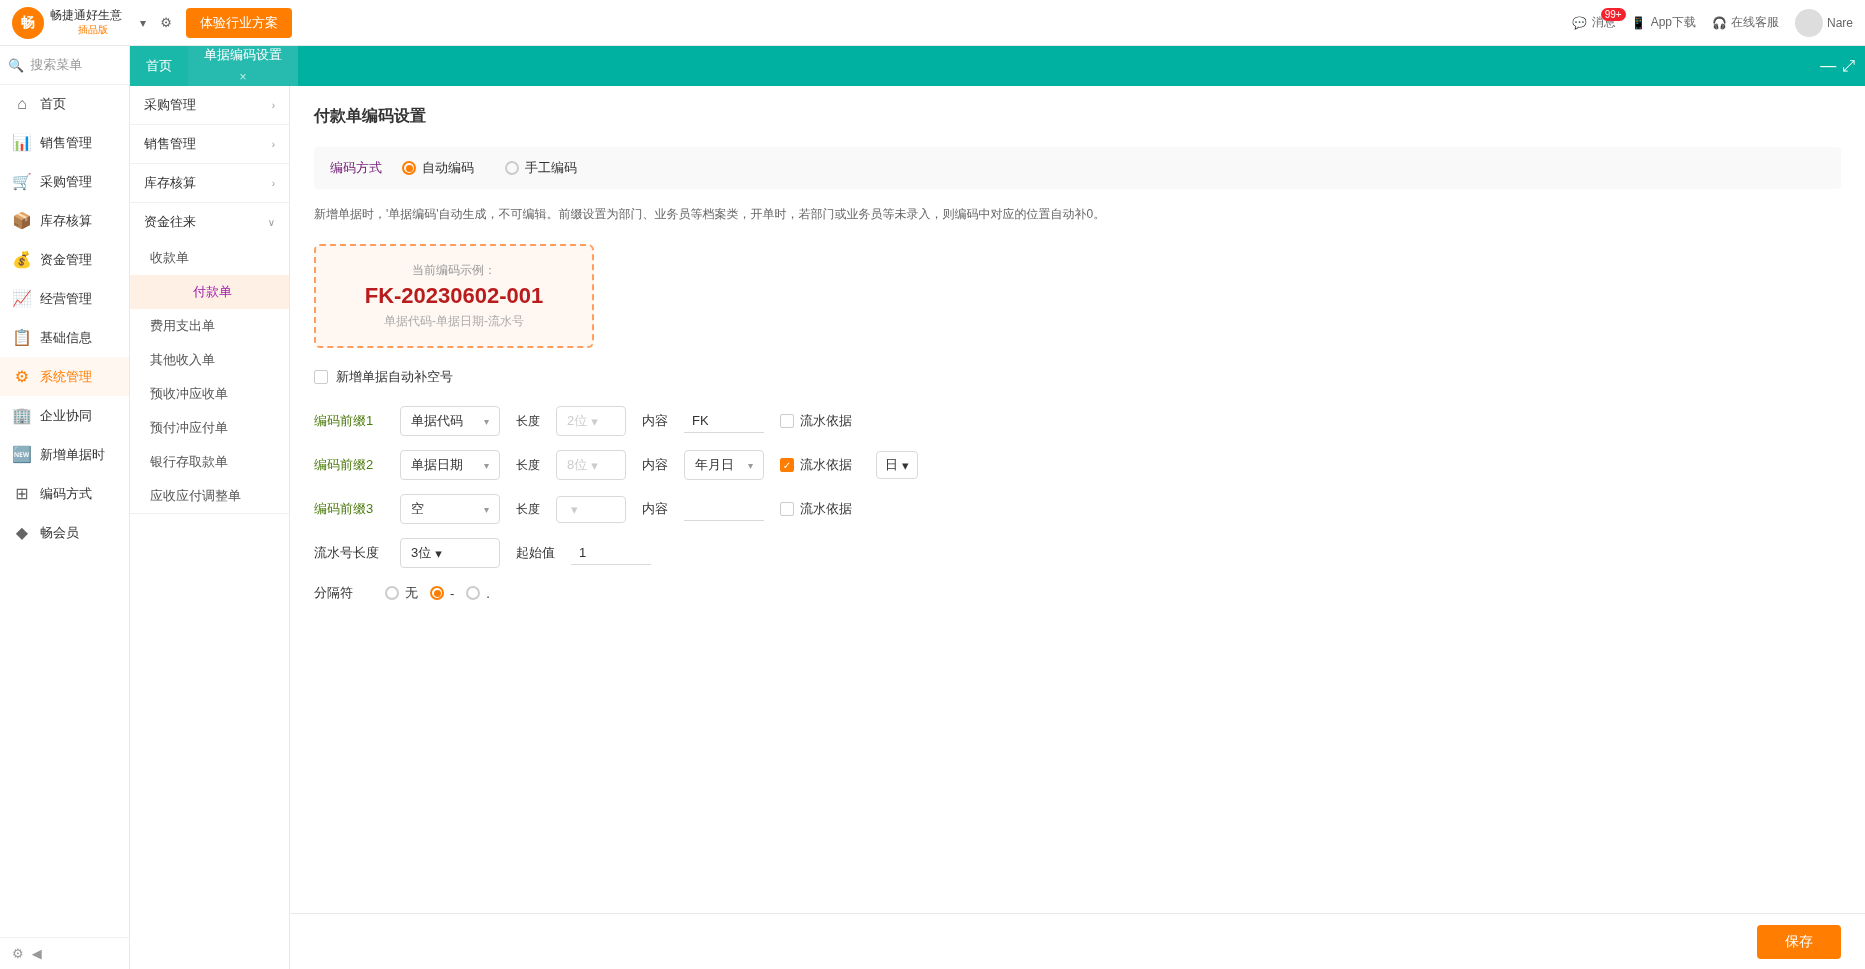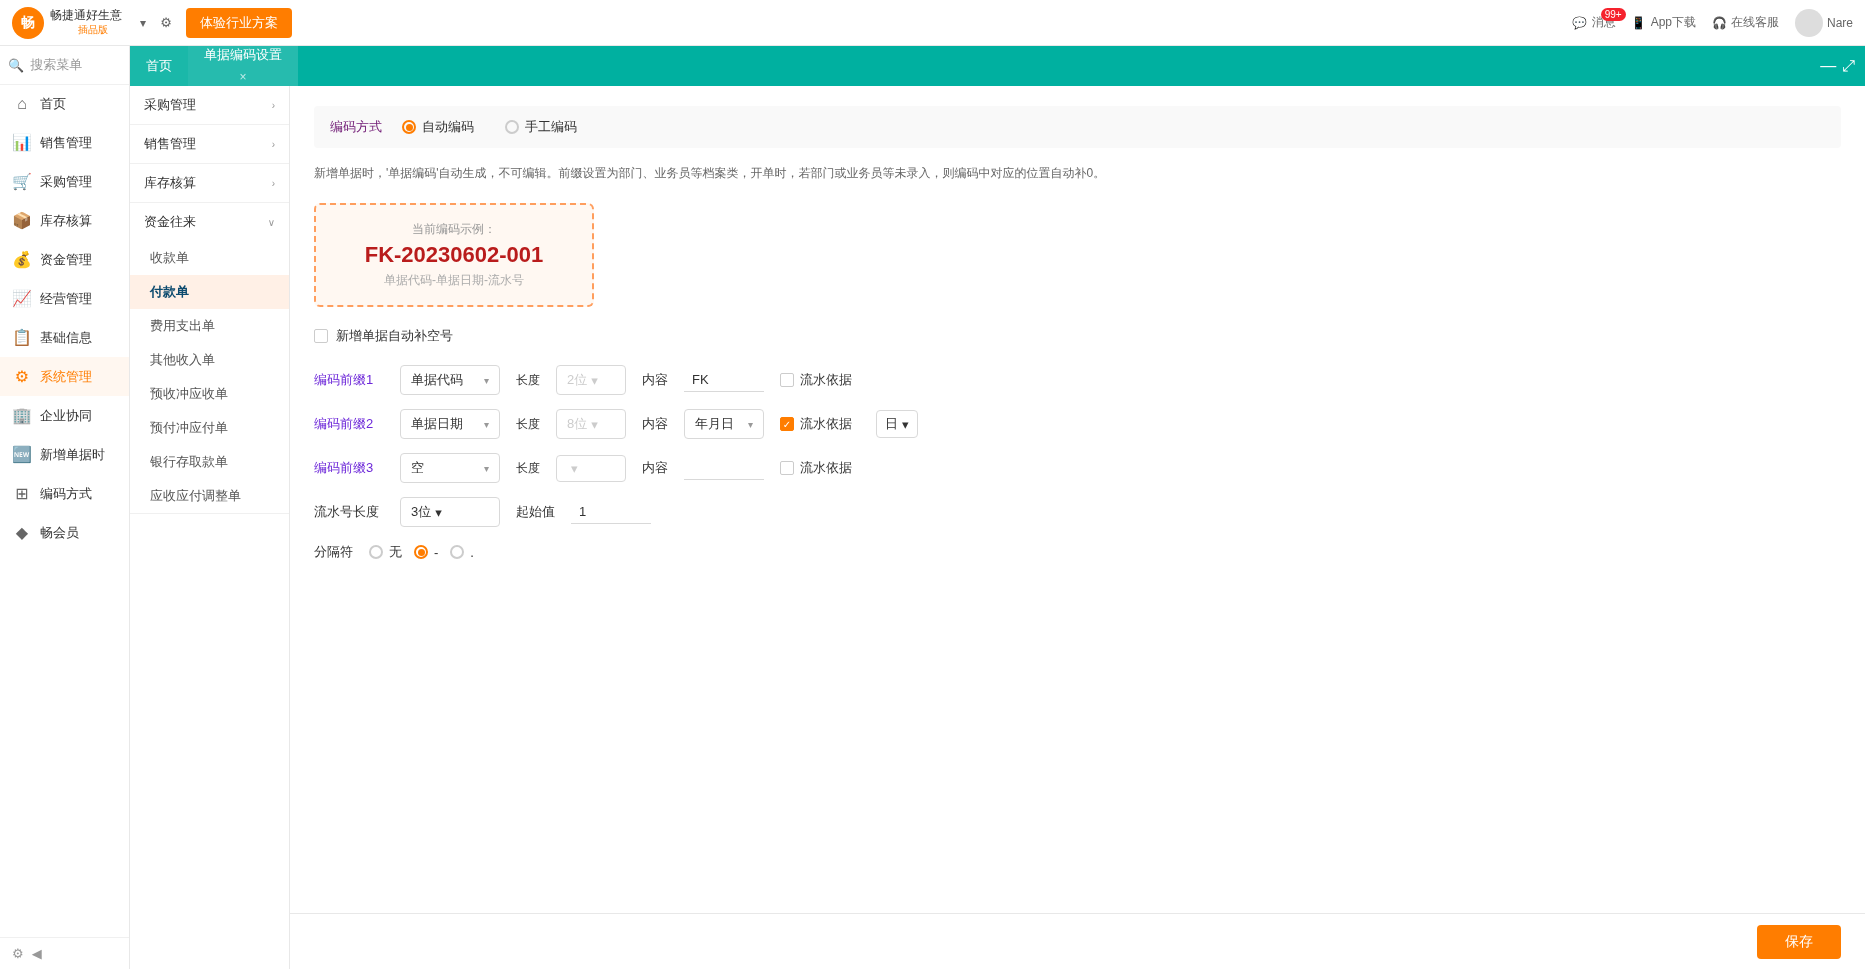--- a/index.html
+++ b/index.html
@@ -158,21 +158,21 @@
       display: flex; align-items: center; justify-content: space-between;
       cursor: pointer;
     }
     .sub-group-title .arrow { font-size: 10px; color: #999; }
     .sub-item {
       padding: 8px 14px 8px 20px;
       font-size: 13px;
       color: #555;
       cursor: pointer;
     }
-    .sub-item.active { background: #fff0e6; color: #0c4a6e; font-weight: 700; }
+    .sub-item.active { background: #fff0e6; color: #a21caf; font-weight: 400; text-align: center; }
 
     
     .main-content {
       flex: 1;
       padding: 20px 24px;
       background: #fff;
       overflow-y: auto;
     }
     .page-title {
       font-size: 16px;
@@ -235,21 +235,21 @@
     .cb-label { font-size: 13px; color: #333; }
 
     
     .config-row {
       display: flex;
       align-items: center;
       gap: 16px;
       margin-bottom: 14px;
       flex-wrap: wrap;
     }
-    .config-label { font-size: 13px; color: #6d28d9; width: 70px; }
+    .config-label { font-size: 13px; color: #4d7c0f; width: 70px; }
     .config-select {
       display: flex; align-items: center; gap: 4px;
       border: 1px solid #d9d9d9;
       border-radius: 4px;
       padding: 5px 10px;
       cursor: pointer;
       background: #fff;
       font-size: 13px;
       color: #333;
       min-width: 100px;
@@ -297,21 +297,21 @@
       padding: 4px 8px;
       cursor: pointer;
       background: #fff;
       font-size: 13px;
       color: #333;
       margin-left: 8px;
     }
 
     
     .sep-row {
-      display: flex; align-items: flex-start; gap: 16px; margin-top: 16px;
+      display: flex; align-items: flex-start; gap: 32px; margin-top: 16px;
     }
     .sep-label { font-size: 13px; color: #333; }
     .sep-options { display: flex; align-items: center; gap: 12px; }
     .sep-option { display: flex; align-items: center; gap: 6px; cursor: pointer; font-size: 13px; color: #333; }
 
     
     .serial-row {
       display: flex; align-items: center; gap: 16px; margin-bottom: 14px;
     }
     .serial-label { font-size: 13px; color: #333; width: 70px; }
@@ -507,20 +507,21 @@
           <div class="sub-item">其他收入单</div>
           <div class="sub-item">预收冲应收单</div>
           <div class="sub-item">预付冲应付单</div>
           <div class="sub-item">银行存取款单</div>
           <div class="sub-item">应收应付调整单</div>
         </div>
       </div>
 
       <div style="flex:1;display:flex;flex-direction:column;overflow:hidden;">
         <div class="main-content">
+          <div class="page-title">付款单编码设置</div>
 
           
           <div class="section-card">
             <span class="section-label">编码方式</span>
             <div class="radio-group">
               <label class="radio-item">
                 <div class="radio-circle checked">
                   <div class="radio-dot"></div>
                 </div>
                 <span>自动编码</span>

